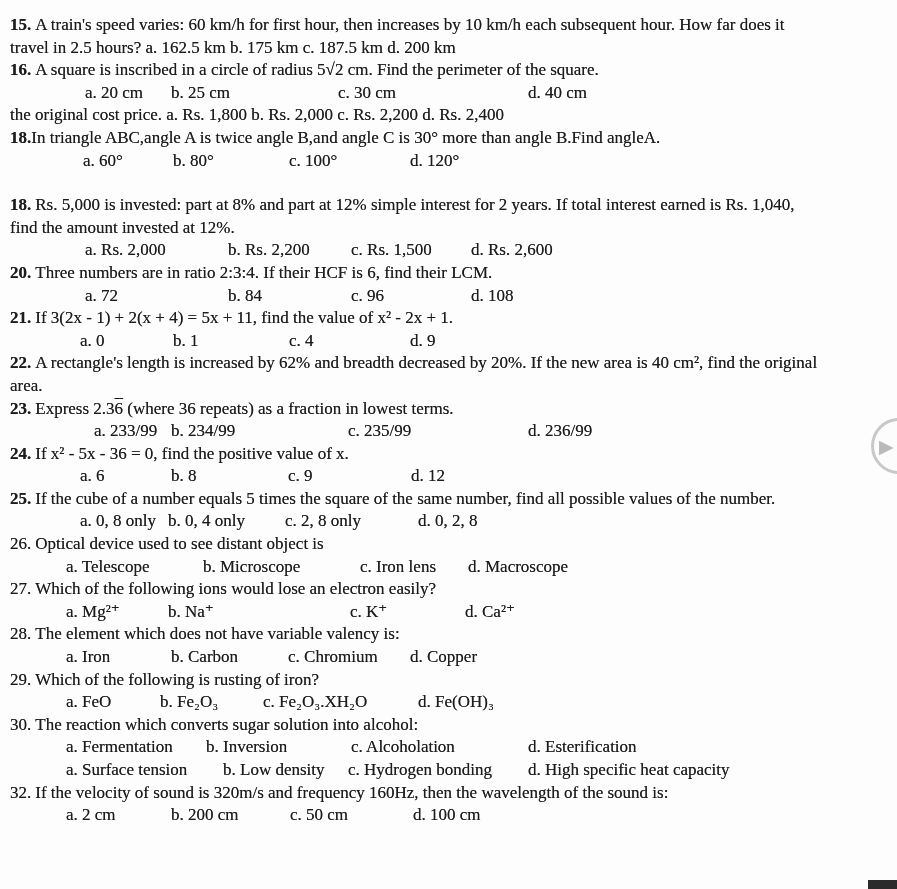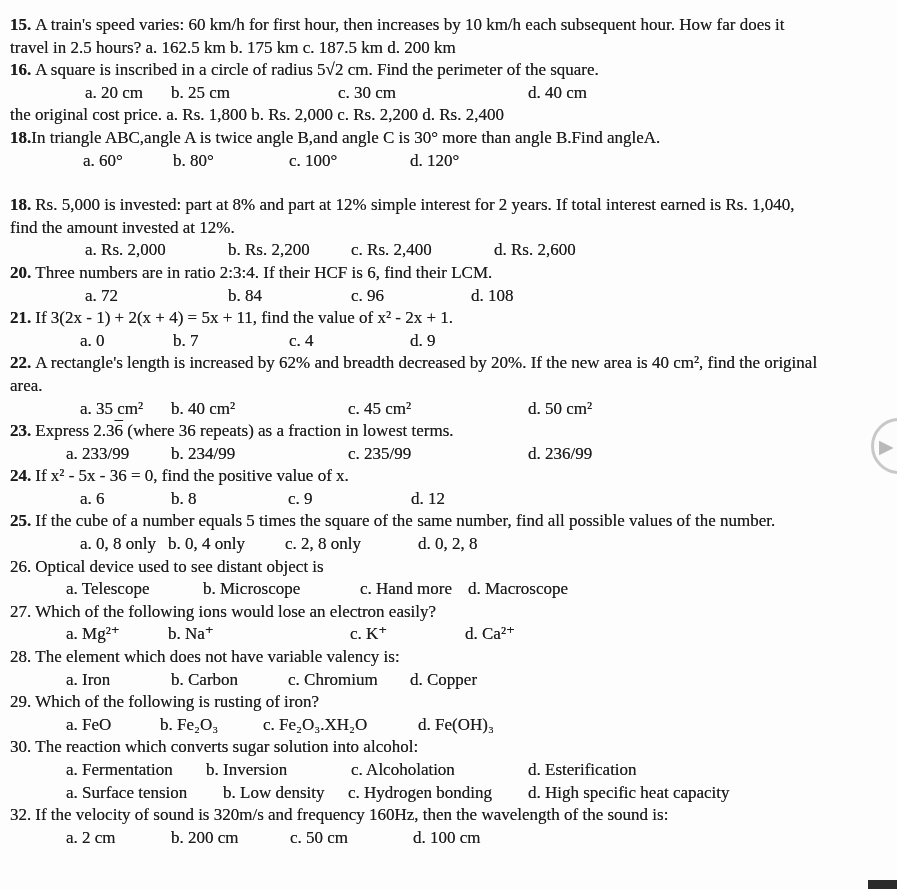--- a/index.html
+++ b/index.html
@@ -76,60 +76,54 @@
       <span class="opt" style="left:372px">d. 120°</span>
     </div>
   </div>
 
   <div class="gap-before">
     <div class="line"><span class="qnum-bold">18.</span><span class="qtext">Rs. 5,000 is invested: part at 8% and part at 12% simple interest for 2 years. If total interest earned is Rs. 1,040,</span></div>
     <div class="line"><span>find the amount invested at 12%.</span></div>
     <div class="opts">
       <span class="opt" style="left:47px">a. Rs. 2,000</span>
       <span class="opt" style="left:190px">b. Rs. 2,200</span>
-      <span class="opt" style="left:313px">c. Rs. 2,400</span>
-      <span class="opt" style="left:456px">d. Rs. 2,600</span>
+      <span class="opt" style="left:313px">c. Rs. 1,500</span>
+      <span class="opt" style="left:433px">d. Rs. 2,600</span>
     </div>
   </div>
 
   <div>
     <div class="line"><span class="qnum-bold">20.</span><span class="qtext">Three numbers are in ratio 2:3:4. If their HCF is 6, find their LCM.</span></div>
     <div class="opts">
       <span class="opt" style="left:47px">a. 72</span>
       <span class="opt" style="left:190px">b. 84</span>
       <span class="opt" style="left:313px">c. 96</span>
       <span class="opt" style="left:433px">d. 108</span>
     </div>
   </div>
 
   <div>
     <div class="line"><span class="qnum-bold">21.</span><span class="qtext">If 3(2x - 1) + 2(x + 4) = 5x + 11, find the value of x² - 2x + 1.</span></div>
     <div class="opts">
       <span class="opt" style="left:42px">a. 0</span>
-      <span class="opt" style="left:135px">b. 7</span>
+      <span class="opt" style="left:135px">b. 1</span>
       <span class="opt" style="left:251px">c. 4</span>
       <span class="opt" style="left:372px">d. 9</span>
     </div>
   </div>
 
   <div>
     <div class="line"><span class="qnum-bold">22.</span><span class="qtext">A rectangle's length is increased by 62% and breadth decreased by 20%. If the new area is 40 cm², find the original</span></div>
     <div class="line"><span>area.</span></div>
-    <div class="opts">
-      <span class="opt" style="left:42px">a. 35 cm²</span>
-      <span class="opt" style="left:133px">b. 40 cm²</span>
-      <span class="opt" style="left:310px">c. 45 cm²</span>
-      <span class="opt" style="left:490px">d. 50 cm²</span>
-    </div>
   </div>
 
   <div>
     <div class="line"><span class="qnum-bold">23.</span><span class="qtext">Express 2.3</span><span class="ovl">6</span><span> (where 36 repeats) as a fraction in lowest terms.</span></div>
     <div class="opts">
-      <span class="opt" style="left:28px">a. 233/99</span>
+      <span class="opt" style="left:56px">a. 233/99</span>
       <span class="opt" style="left:133px">b. 234/99</span>
       <span class="opt" style="left:310px">c. 235/99</span>
       <span class="opt" style="left:490px">d. 236/99</span>
     </div>
   </div>
 
   <div>
     <div class="line"><span class="qnum-bold">24.</span><span class="qtext">If x² - 5x - 36 = 0, find the positive value of x.</span></div>
     <div class="opts">
       <span class="opt" style="left:42px">a. 6</span>
@@ -147,21 +141,21 @@
       <span class="opt" style="left:247px">c. 2, 8 only</span>
       <span class="opt" style="left:380px">d. 0, 2, 8</span>
     </div>
   </div>
 
   <div>
     <div class="line"><span>26.</span><span class="qtext">Optical device used to see distant object is</span></div>
     <div class="opts">
       <span class="opt" style="left:28px">a. Telescope</span>
       <span class="opt" style="left:165px">b. Microscope</span>
-      <span class="opt" style="left:322px">c. Hand more</span>
+      <span class="opt" style="left:322px">c. Iron lens</span>
       <span class="opt" style="left:430px">d. Macroscope</span>
     </div>
   </div>
 
   <div>
     <div class="line"><span>27.</span><span class="qtext">Which of the following ions would lose an electron easily?</span></div>
     <div class="opts">
       <span class="opt" style="left:28px">a. Mg²⁺</span>
       <span class="opt" style="left:130px">b. Na⁺</span>
       <span class="opt" style="left:312px">c. K⁺</span>

